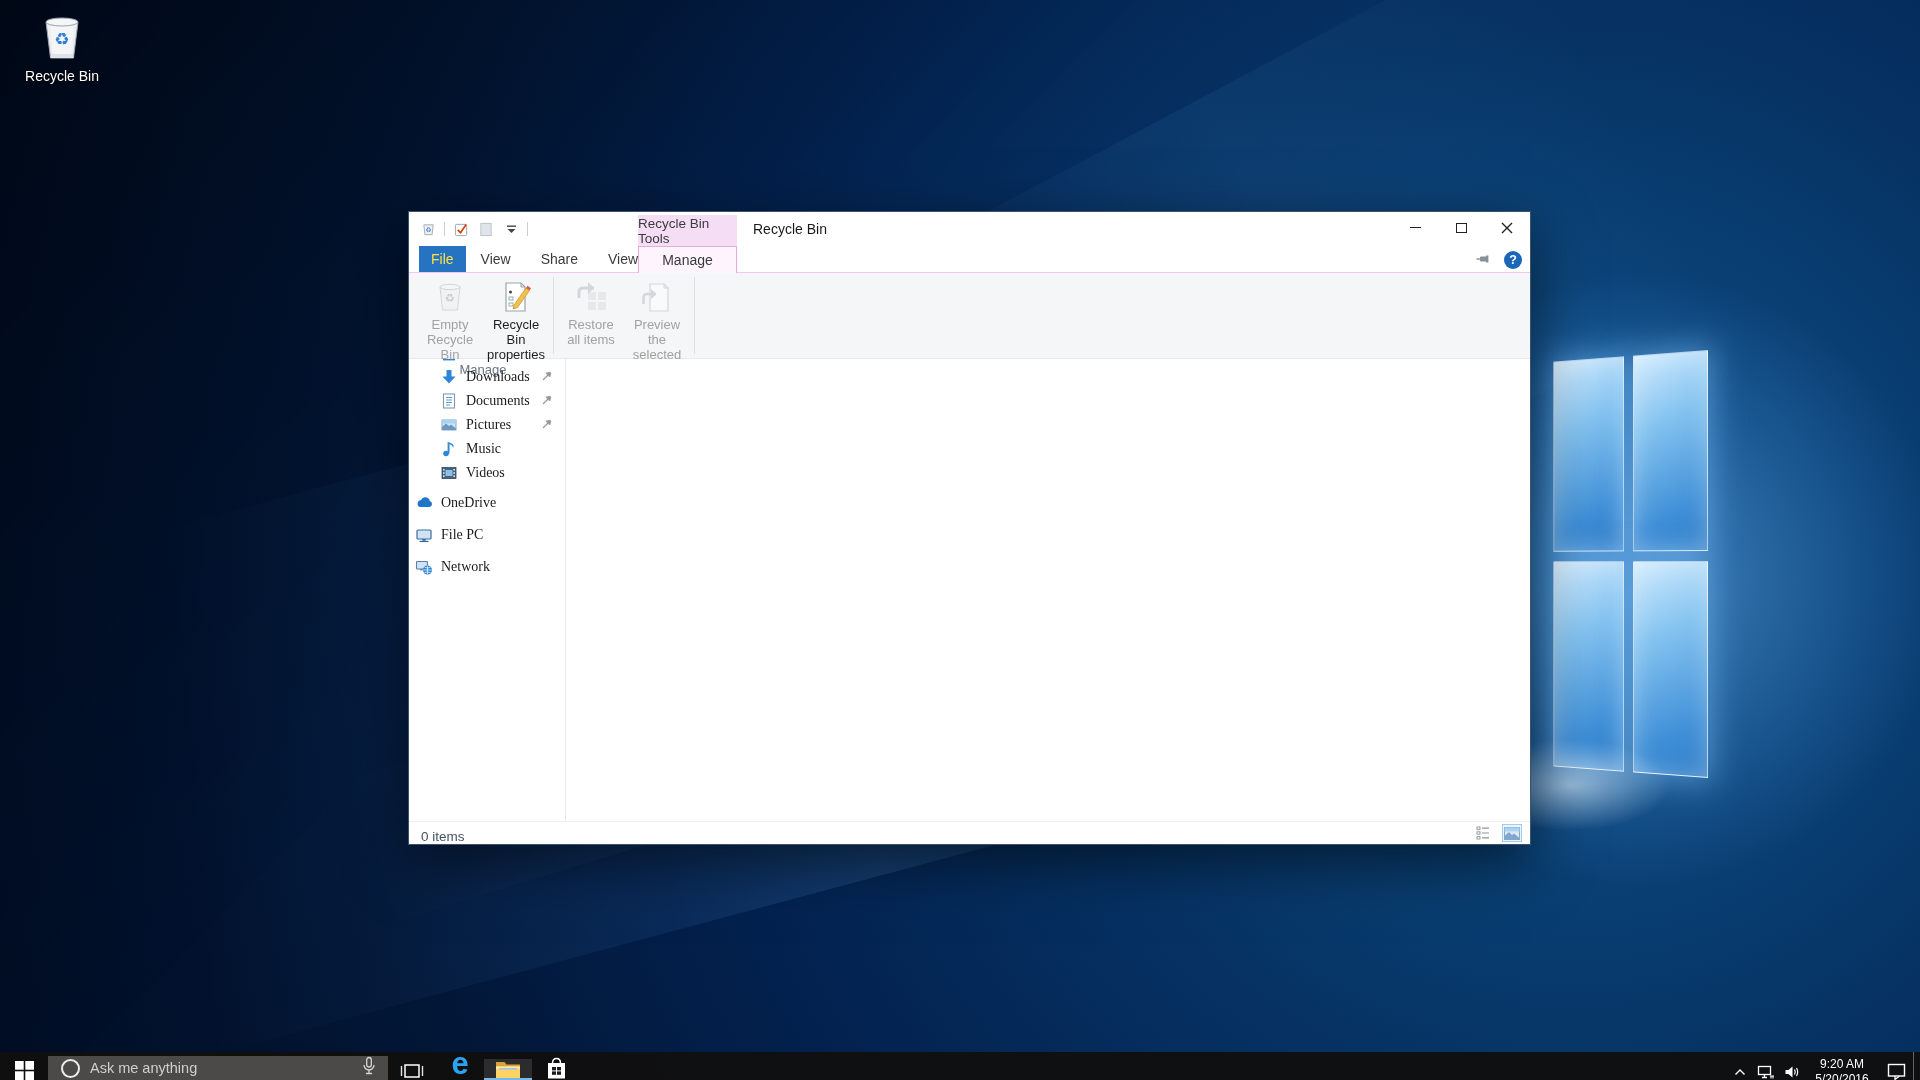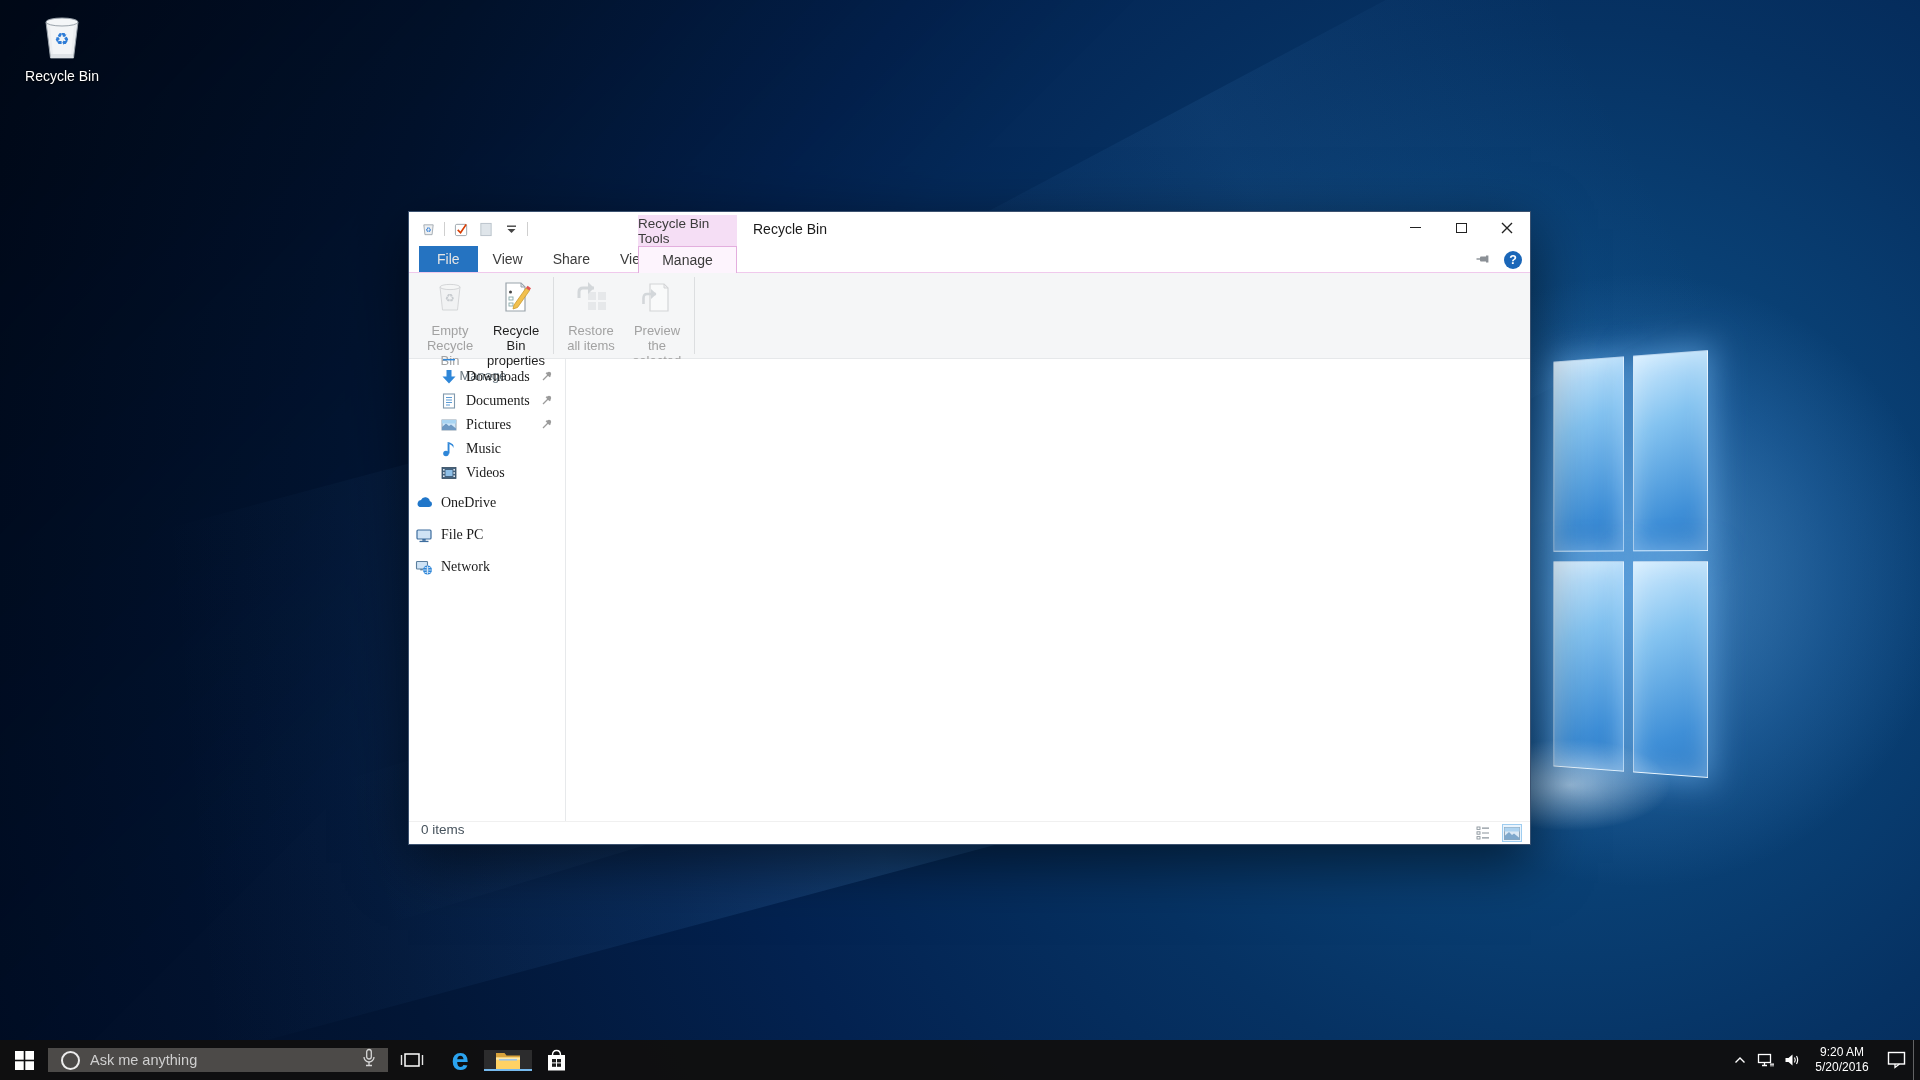--- a/index.html
+++ b/index.html
@@ -46,65 +46,65 @@
   .win-title { position:absolute; left:344px; top:0; height:34px; display:flex; align-items:center;
     font-size:14px; color:#1a1a1a; }
   .caption { position:absolute; right:0; top:0; display:flex; }
   .cap-btn { width:46px; height:31px; display:flex; align-items:center; justify-content:center; }
   .cap-min i { display:block; width:11px; height:1.5px; background:#222; }
   .cap-max i { display:block; width:11px; height:10px; border:1.5px solid #222; }
 
   .tabstrip { height:27px; background:#fff; display:flex; align-items:stretch; position:relative;
     border-bottom:1px solid #f0c9ec; flex:0 0 auto; }
   .tab { display:flex; align-items:center; padding:0 15px; font-size:14px; color:#3c3c3c; }
-  .tab-file { background:#2573c1; color:#e5e5e5; margin-left:10px; padding:0 18px; }
+  .tab-file { background:#2573c1; color:#fde047; margin-left:10px; padding:0 12px; }
   .tab-manage { position:absolute; left:229px; top:0; width:99px; height:27px; justify-content:center;
     background:#fdf4fd; border:1px solid #e3aede; border-bottom:none; color:#3b3b3b; }
   .tabstrip-right { position:absolute; right:8px; top:0; height:27px; display:flex; align-items:center; gap:12px; }
 
   .ribbon { height:86px; background:#f5f6f7; border-bottom:1px solid #e6e8ea; display:flex; align-items:stretch;
     padding-left:8px; flex:0 0 auto; }
   .rgroup { display:flex; flex-direction:column; }
   .rbuttons { display:flex; flex:1 1 auto; padding-top:3px; }
   .rbtn { width:66px; padding-top:3px; display:flex; flex-direction:column; align-items:center; }
   .rbtn .ric { width:36px; height:36px; display:flex; align-items:center; justify-content:center; }
-  .rbtn .rlabel { font-size:13px; line-height:15px; text-align:center; color:#1f1f1f; margin-top:8px; }
+  .rbtn .rlabel { font-size:13px; line-height:15px; text-align:center; color:#1f1f1f; margin-top:2px; }
   .rbtn.disabled .rlabel { color:#a2a2a2; }
   .rbtn.disabled .ric { opacity:.45; filter:grayscale(.7); }
   .rgroup-label { height:20px; text-align:center; font-size:13px; color:#68767f; }
   .rsep { width:1px; background:#dcdee0; margin:4px 4px 4px 4px; }
 
   .winbody { flex:1 1 auto; display:flex; min-height:0; }
   .sidebar { width:157px; border-right:1px solid #e7e9eb; overflow:hidden; padding-top:0; flex:0 0 auto;font-family:Liberation Serif, serif; }
   .srow { height:24px; display:flex; align-items:center; font-size:14px; color:#1a1a1a; position:relative; }
   .srow .sic { width:18px; height:18px; margin-right:8px; flex:0 0 auto; display:flex; align-items:center; justify-content:center; }
   .srow.indent { padding-left:31px; }
   .srow.root { padding-left:6px; }
   .srow .pin { position:absolute; right:12px; top:5px; }
   .srow.partial { margin-top:-18px; }
   .spacer6 { height:6px; } .spacer8 { height:8px; }
   .content { flex:1 1 auto; background:#fff; }
 
-  .statusbar { height:23px; border-top:1px solid #f0f0f0; display:flex; align-items:flex-start; padding:0 12px;
+  .statusbar { height:23px; border-top:1px solid #f0f0f0; display:flex; align-items:flex-end; padding:0 12px;
     font-size:13.5px; color:#46525c; flex:0 0 auto; position:relative; }
   .status-views { position:absolute; right:8px; top:2px; display:flex; gap:8px; }
   .view-btn { width:20px; height:18px; display:flex; align-items:center; justify-content:center; }
   .view-btn.selected { border:1px solid #9ecdf0; background:#eaf4fd; }
 
   
   .eval-watermark { position:absolute; right:10px; top:1002px; text-align:right; color:rgba(255,255,255,.78);
     font-size:13.5px; line-height:17px; text-shadow:0 1px 2px rgba(0,0,0,.55); pointer-events:none; z-index:40; }
   .collection-watermark { position:absolute; right:14px; bottom:2px; z-index:60; pointer-events:none;
     display:flex; align-items:center; color:rgba(255,255,255,.5); }
   .collection-watermark .cw-text { font-family:"Liberation Serif", serif; font-size:27px; letter-spacing:1px; }
   .collection-watermark svg { margin-right:-14px; transform:rotate(-6deg); }
 
   
-  .taskbar { position:absolute; left:0; bottom:0; width:1920px; height:40px; background:rgba(16,16,16,.97);
-    display:flex; align-items:center; z-index:50; }
+  .taskbar { position:absolute; left:0; bottom:0; width:1920px; height:28px; background:rgba(16,16,16,.97);
+    display:flex; align-items:flex-end; z-index:50; }
   .tb-btn { width:48px; display:flex; align-items:center; justify-content:center; flex:0 0 auto; }
   .tb-btn.active { background:rgba(255,255,255,.12); box-shadow:inset 0 -2px 0 #76b9ed; }
   .search-box { width:340px; background:#4c4a48; display:flex; align-items:center; position:relative; flex:0 0 auto; }
   .search-box .cortana-ring { width:19px; height:19px; border:2.5px solid #ececec; border-radius:50%; margin-left:13px; flex:0 0 auto; }
   .search-input { flex:1 1 auto; background:transparent; border:none; outline:none; color:#e8e8e8;
     font-size:14.5px; font-family:"Liberation Sans", sans-serif; padding:0 8px 0 10px; }
   .search-input::placeholder { color:#cfcfcf; opacity:1; }
   .mic { margin-right:12px; flex:0 0 auto; }
   .tray { position:absolute; right:0; top:0; height:40px; display:flex; align-items:center; }
   .tray-btn { height:40px; display:flex; align-items:center; justify-content:center; }

